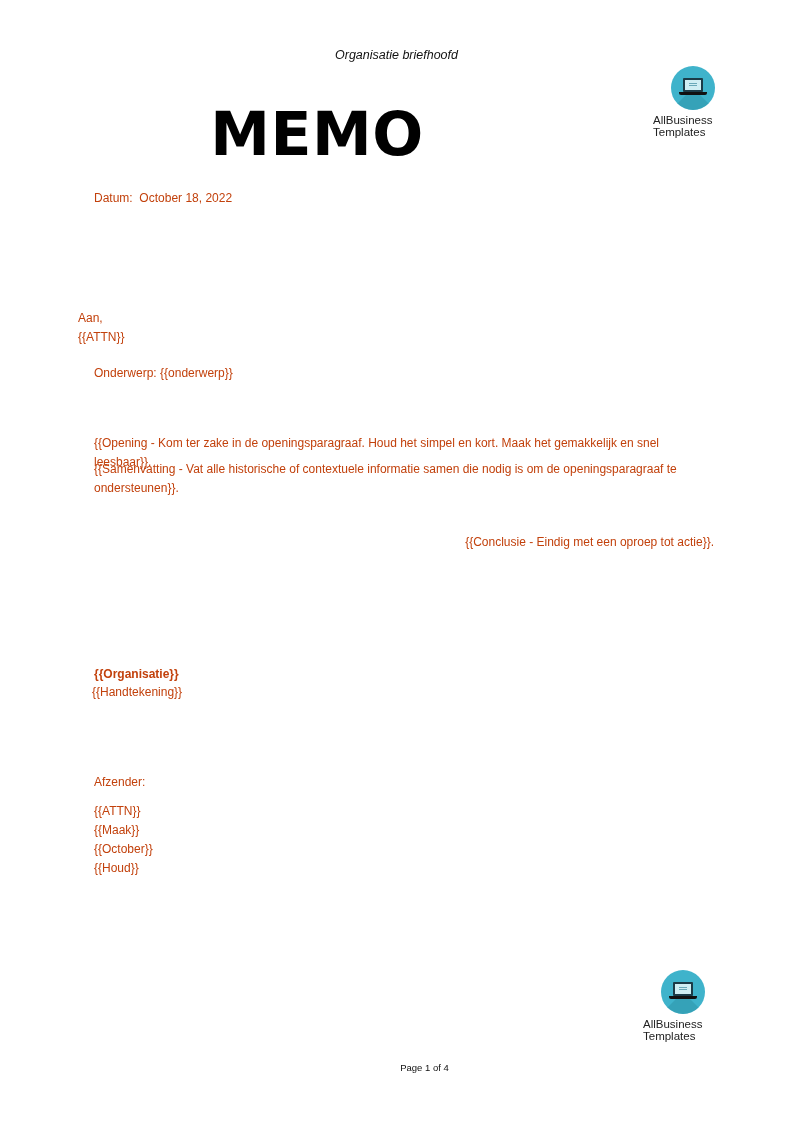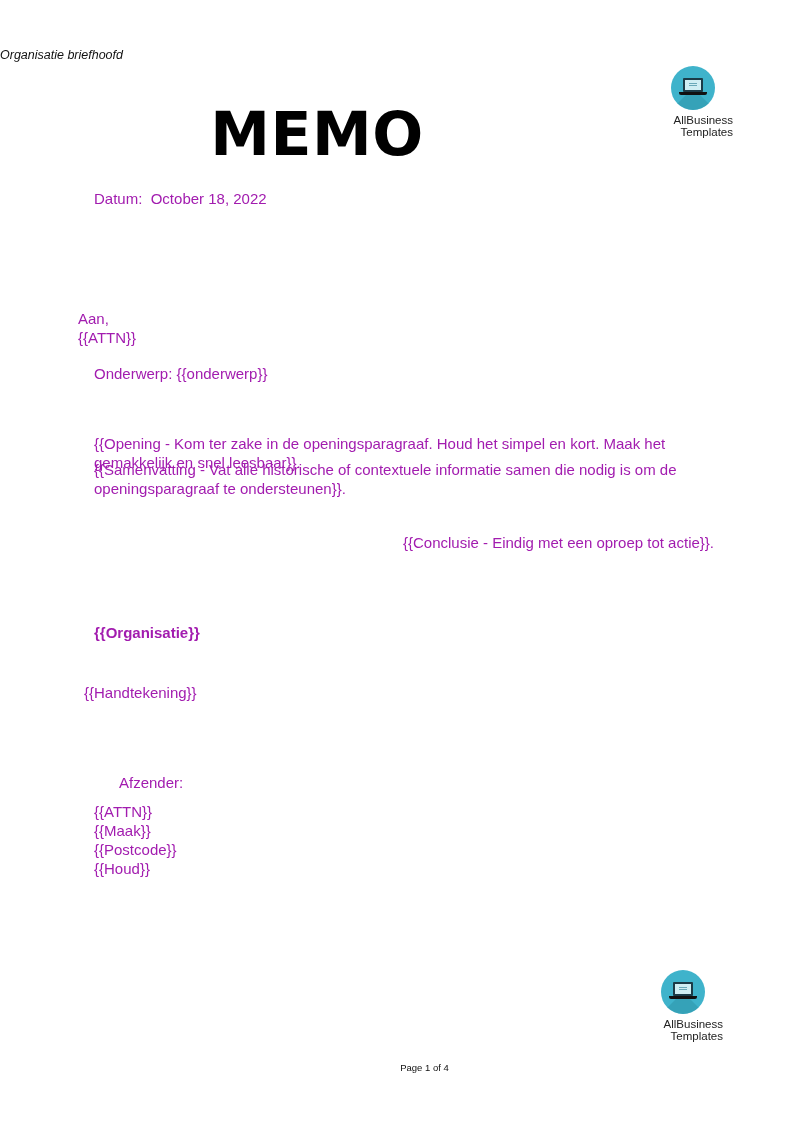--- a/index.html
+++ b/index.html
@@ -1,27 +1,27 @@
 <!DOCTYPE html>
 <html><head>
   <meta charset="utf-8">
   <style>
     html, body { margin: 0; padding: 0; background: #ffffff; }
     body { width: 793px; height: 1122px; position: relative; overflow: hidden;
            font-family: "Liberation Sans", "DejaVu Sans", sans-serif; color: #000; }
     .abs { position: absolute; }
-    .header-note { top: 48px; left: 0; width: 793px; 
+    .header-note { top: 48px; left: 0; width: 793px; text-align: center;
                    font-style: italic; font-size: 12.5px; color: #111; }
     .title { top: 98px; left: 0; width: 634px; text-align: center;
              font-size: 60px; font-weight: bold; letter-spacing: 0.5px;
              font-family: "DejaVu Sans", sans-serif; line-height: 72px; }
-    .body-text { font-size: 15px; line-height: 19px; color: #a21caf; }
-    .bold { font-weight: bold; }
+    .body-text { font-size: 12px; line-height: 19px; color: #c2410c; }
+    .bold { font-weight: bold; margin-top: 42px; }
     .para { left: 94px; width: 620px; }
-    .logo { width: 80px; text-align: right; }
+    .logo { width: 80px; text-align: left; }
     .logo .circle { width: 44px; height: 44px; border-radius: 50%;
                     background: #3fb3cb; margin: 0 auto; position: relative; overflow: hidden; }
     .logo .shadow { position: absolute; left: 22px; top: 22px; width: 40px; height: 40px;
                     background: #2e93a9; transform: rotate(45deg); transform-origin: 0 0; opacity: 0.55; }
     .logo .screen { position: absolute; left: 12px; top: 12px; width: 20px; height: 14px;
                     background: #1b3b47; border-radius: 1px; }
     .logo .screen-inner { position: absolute; left: 2px; top: 2px; width: 16px; height: 10px;
                           background: #cfeef3; }
     .logo .line { position: absolute; left: 4px; height: 1px; background: #6aa9b8; }
     .logo .base { position: absolute; left: 8px; top: 26px; width: 28px; height: 3px;
@@ -67,27 +67,27 @@
   <span>Onderwerp:</span>
   <span>{{onderwerp}}</span>
 </div>
 
 <div class="abs body-text para" style="top:434px;">{{Opening - Kom ter zake in de openingsparagraaf. Houd het simpel en kort. Maak het gemakkelijk en snel leesbaar}}.</div>
 <div class="abs body-text para" style="top:460px;">{{Samenvatting - Vat alle historische of contextuele informatie samen die nodig is om de openingsparagraaf te ondersteunen}}.</div>
 <div class="abs body-text para" style="top:533px;text-align:right;">{{Conclusie - Eindig met een oproep tot actie}}.</div>
 
 <div class="abs body-text bold" style="top:623px; left:94px;">{{Organisatie}}</div>
 
-<div class="abs body-text" style="top:683px; left:84px;">{{Handtekening}}</div>
+<div class="abs body-text" style="top:683px; left:92px;">{{Handtekening}}</div>
 
-<div class="abs body-text" style="top:773px; left:94px;margin-left:25px;">Afzender:</div>
+<div class="abs body-text" style="top:773px; left:94px;">Afzender:</div>
 <div class="abs body-text" style="top:802px; left:94px;">
   <div>{{ATTN}}</div>
   <div>{{Maak}}</div>
-  <div>{{Postcode}}</div>
+  <div>{{October}}</div>
   <div>{{Houd}}</div>
 </div>
 
 <div class="abs logo" style="top:970px; left:643px;">
   <div class="circle">
     <div class="shadow"></div>
     <div class="screen">
         <div class="screen-inner">
       <div class="line" style="top:3px; width:8px;"></div>
       <div class="line" style="top:5px; width:8px;"></div>

